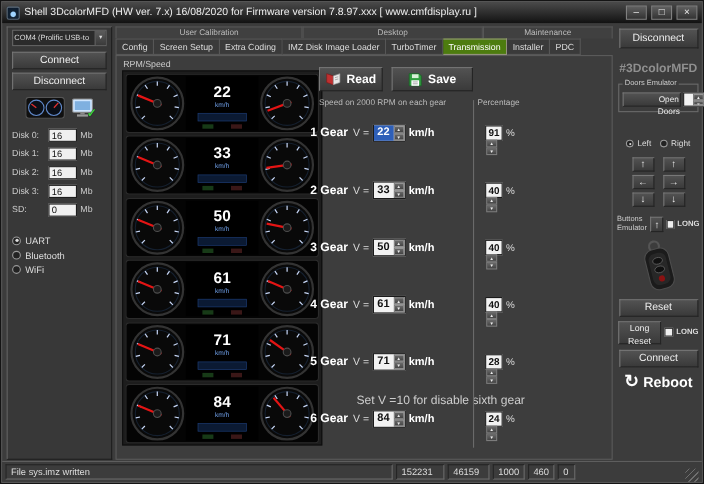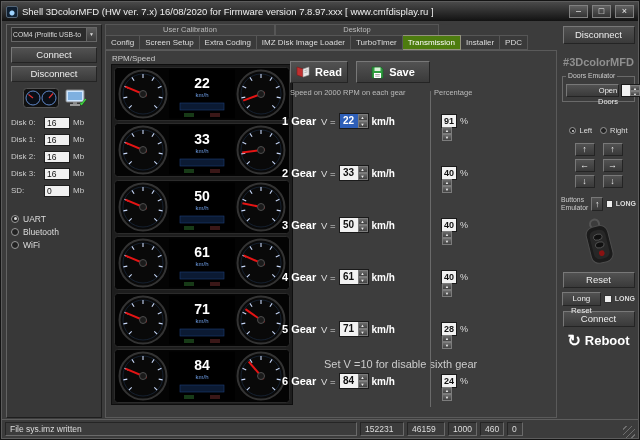--- a/index.html
+++ b/index.html
@@ -104,21 +104,21 @@
   .dpad { margin-top:8px; display:grid; grid-template-columns:repeat(2,20px); gap:3px 8px; justify-content:center; }
   .dbtn { height:13px; font-size:9px; font-weight:bold; line-height:11px; }
   .buttons-emu { margin-top:8px; display:flex; align-items:center; gap:3px; justify-content:center; }
   .be-label { font-size:6.8px; color:#ccc; width:32px; line-height:1.15; }
   .arrow-btn { width:16px; height:14px; font-size:9px; font-weight:bold; line-height:12px; }
   .checkbox { width:8px; height:8px; background:#eee; border:1px solid #333; }
   .long-label { font-size:7px; font-weight:bold; color:#ddd; }
   .fob { display:block; margin:5px auto 0; }
   .reset-btn { display:block; width:72px; height:16px; margin:5px auto 0; font-size:9.5px; line-height:14px; }
   .long-reset-row { display:flex; align-items:center; gap:3px; margin-top:4px; padding:0 1px; }
-  .long-reset-btn { flex:1; height:14px; font-size:8px; line-height:12px; }
+  .long-reset-btn { flex:1; height:21px; font-size:8px; line-height:12px; }
   .connect-btn2 { display:block; width:72px; height:16px; margin:5px auto 0; font-size:9.5px; line-height:14px; }
   .reboot-row { margin-top:6px; display:flex; align-items:center; justify-content:center; gap:4px; color:#fff; }
   .reboot-icon { font-size:16px; font-weight:bold; line-height:16px; }
   .reboot-text { font-size:13px; font-weight:bold; }
 
   
   .statusbar { position:absolute; left:1px; right:1px; bottom:1px; height:19px; background:#3c3c3c;
     border-top:1px solid #5e5e5e; display:flex; align-items:center; gap:3px; padding:0 3px; }
   .sb-cell { height:14px; border:1px solid #252525; border-bottom-color:#6a6a6a; border-right-color:#6a6a6a;
     font-size:8.5px; color:#ddd; line-height:12px; padding:0 4px; white-space:nowrap; }
@@ -204,20 +204,21 @@
         <div class="iface-row">
     <span class="radio"></span>
     <span class="iface-label">WiFi</span>
   </div>
       </div>
   </div>
 
   <div class="group-row" id="group-row">
       <div class="group-cell" style="width: 170px;">User Calibration</div>
       <div class="group-cell" style="width: 164px;">Desktop</div>
+      <div class="group-cell" style="width: 118px;">Maintenance</div>
     </div>
   <div class="tabs" id="tabs">
       <div class="tab">Config</div>
       <div class="tab">Screen Setup</div>
       <div class="tab">Extra Coding</div>
       <div class="tab">IMZ Disk Image Loader</div>
       <div class="tab">TurboTimer</div>
       <div class="tab active">Transmission</div>
       <div class="tab">Installer</div>
       <div class="tab">PDC</div>

